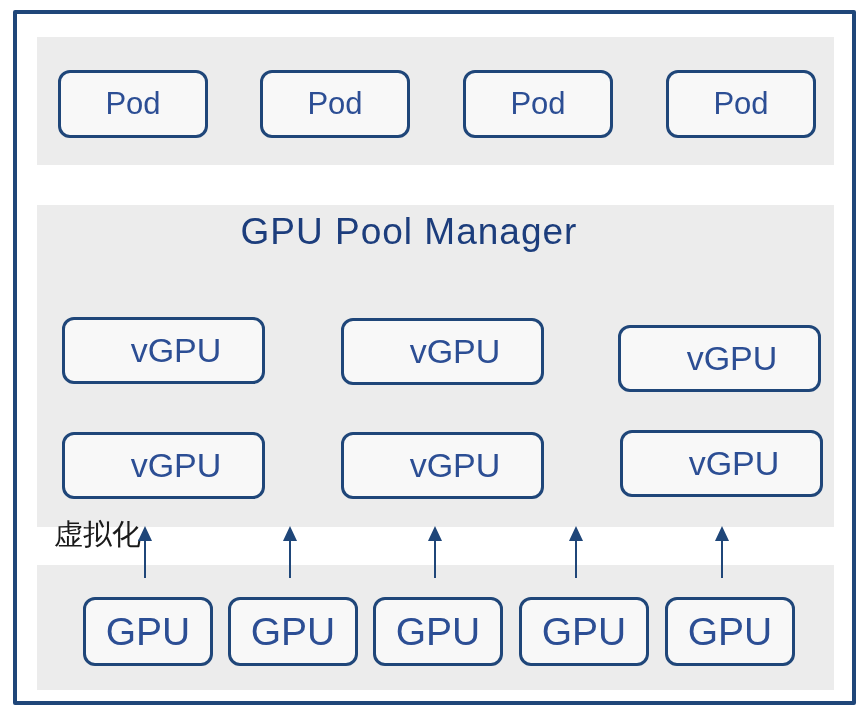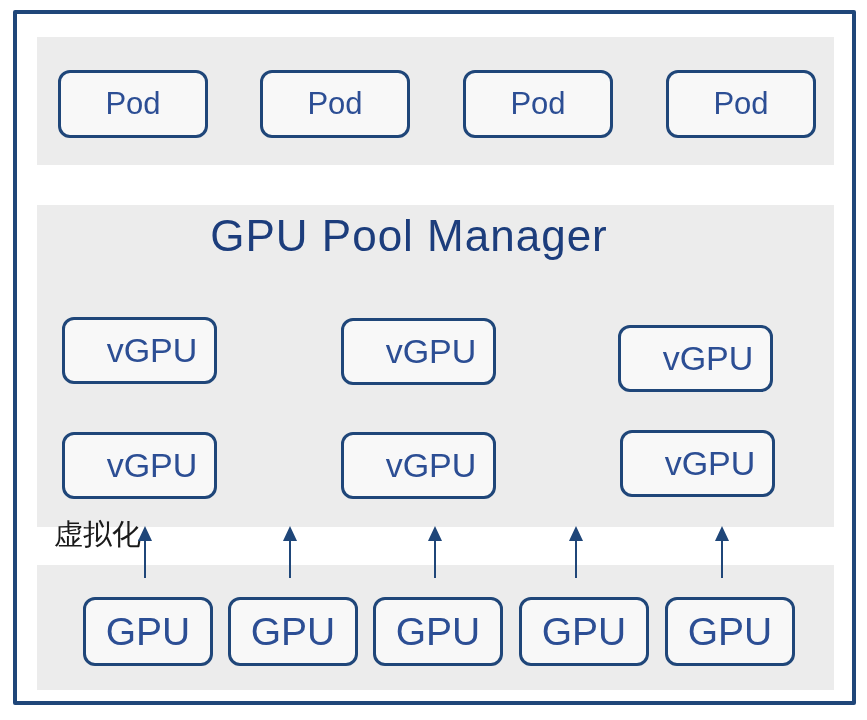--- a/index.html
+++ b/index.html
@@ -37,29 +37,29 @@
     position: absolute;
     background: #F8F8F8;
     border: 3px solid #1F4679;
     border-radius: 12px;
     display: flex;
     align-items: center;
     justify-content: center;
     color: #2C4E94;
   }
   .pod  { top: 70px;  width: 150px; height: 68px; font-size: 31px; }
-  .vgpu { width: 155px; height: 67px; font-size: 34px; padding-left: 25px; }
+  .vgpu { width: 203px; height: 67px; font-size: 34px; padding-left: 25px; }
   .gpu  { top: 597px; width: 130px; height: 69px; font-size: 39px; }
 
   .pool-title {
     position: absolute;
     left: 37px; top: 211px;
     width: 744px;
     text-align: center;
-    font-size: 44px;
+    font-size: 37px;
     color: #1C3D7C;
     letter-spacing: 1px;
   }
 
   .zh-label {
     position: absolute;
     color: #1A1A1A;
     font-size: 29px;
     line-height: 34px;
     white-space: nowrap;

